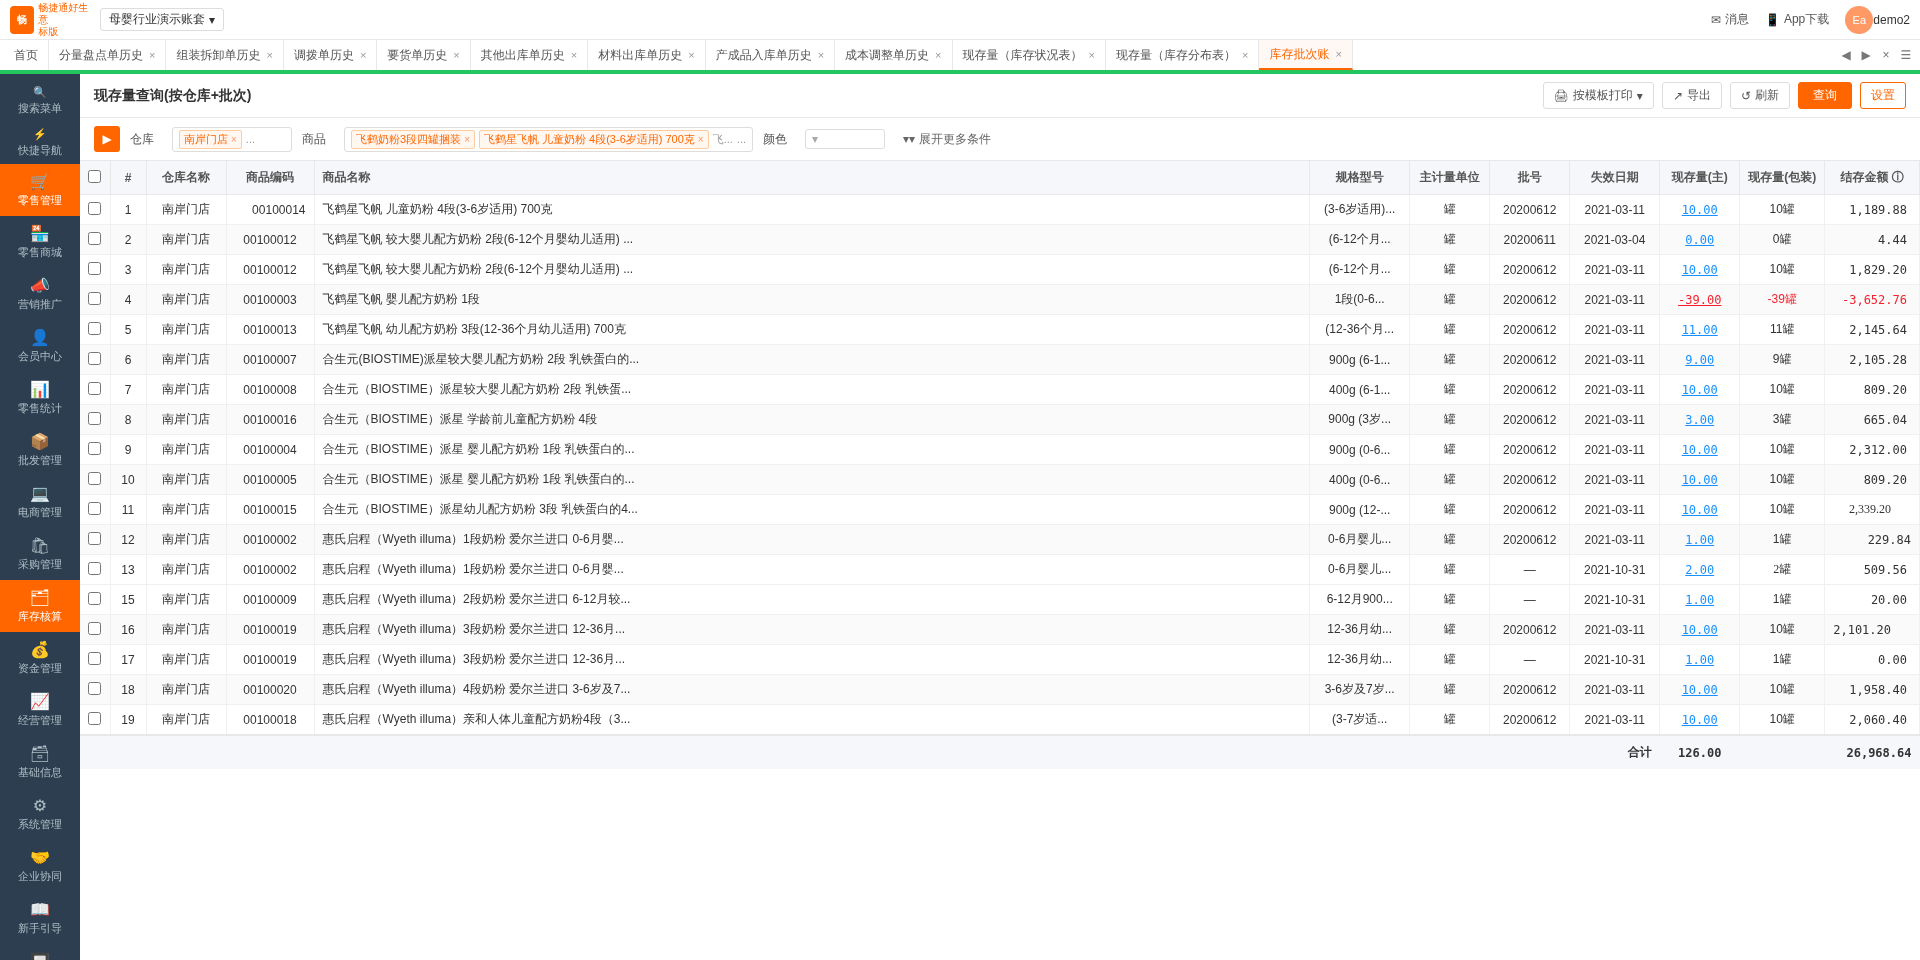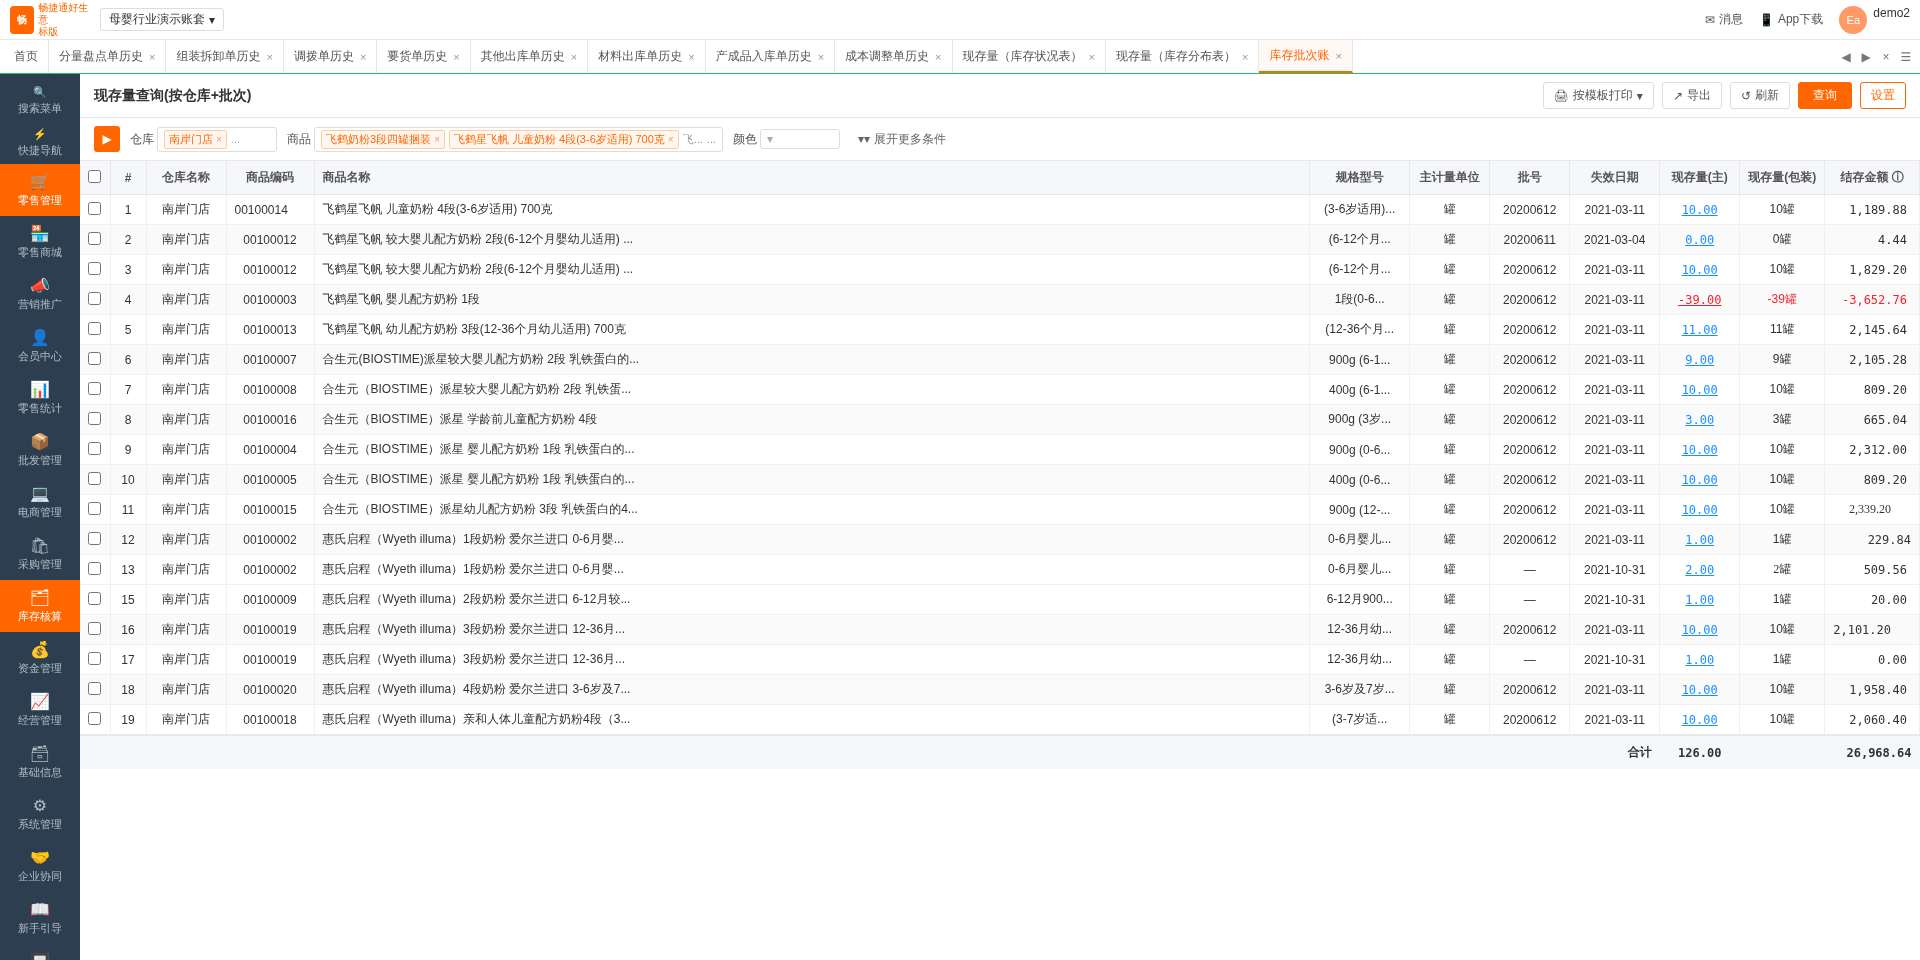--- a/index.html
+++ b/index.html
@@ -16,21 +16,21 @@
     .breadcrumb-select { display: flex; align-items: center; gap: 4px; border: 1px solid #ddd; border-radius: 3px; padding: 2px 8px; font-size: 12px; cursor: pointer; color: #555; }
     .breadcrumb-select span { color: #333; }
     .top-bar-right { margin-left: auto; display: flex; align-items: center; gap: 16px; }
     .top-btn { display: flex; align-items: center; gap: 4px; cursor: pointer; color: #555; font-size: 12px; }
     .avatar { width: 28px; height: 28px; border-radius: 50%; background: #ff9966; display: flex; align-items: center; justify-content: center; color: #fff; font-size: 11px; }
     .username { font-size: 12px; color: #333; cursor: pointer; }
 
     
     .tab-bar {
       display: flex; align-items: center; background: #fff; height: 34px;
-      border-bottom: 1px solid #22c55e; padding: 0 4px; overflow: hidden;
+      border-bottom: 4px solid #22c55e; padding: 0 4px; overflow: hidden;
     }
     .tab-item {
       display: flex; align-items: center; padding: 0 10px; height: 100%;
       border-right: 1px solid #e8e8e8; font-size: 12px; cursor: pointer;
       white-space: nowrap; color: #555; position: relative; flex-shrink: 0;
     }
     .tab-item.active { color: #ff6600; border-bottom: 2px solid #ff6600; background: #fff8f5; }
     .tab-item .tab-close { margin-left: 6px; color: #999; font-size: 11px; }
     .tab-nav-btn { width: 20px; height: 34px; display: flex; align-items: center; justify-content: center; cursor: pointer; color: #777; }
     .tab-bar-right { margin-left: auto; display: flex; align-items: center; }
@@ -72,21 +72,21 @@
       background: #ff6600; color: #fff; border: 1px solid #ff6600;
       padding: 4px 14px; border-radius: 3px; cursor: pointer; font-size: 12px;
     }
 
     
     .filter-area {
       background: #fff; padding: 8px 14px; border-bottom: 1px solid #e8e8e8;
       flex-shrink: 0;
     }
     .filter-row { display: flex; align-items: center; gap: 10px; flex-wrap: wrap; }
-    .filter-item { display: flex; align-items: center; gap: 3px; }
+    .filter-item { display: flex; align-items: center; gap: 18px; }
     .filter-label { font-size: 12px; color: #555; white-space: nowrap; }
     .filter-tag-container {
       display: flex; align-items: center; gap: 4px; border: 1px solid #ddd;
       border-radius: 3px; padding: 2px 6px; min-width: 120px; flex-wrap: wrap; background: #fff;
     }
     .filter-tag {
       display: inline-flex; align-items: center; gap: 3px;
       background: #fff7f0; border: 1px solid #ffcca0; border-radius: 2px;
       padding: 1px 4px; font-size: 11px; color: #ff6600;
     }
@@ -152,21 +152,21 @@
   </div>
   <div class="top-bar-right">
     <div class="top-btn">
       <span>✉</span>
       <span>消息</span>
     </div>
     <div class="top-btn">
       <span>📱</span>
       <span>App下载</span>
     </div>
-    <div style="display:flex;gap:6px;">
+    <div style="display:flex;align-items:center;">
       <div class="avatar">Ea</div>
       <span class="username">demo2</span>
     </div>
   </div>
 </div>
 
 <div class="tab-bar">
   <div class="tab-item">
     <span>首页</span>
   </div>
@@ -391,21 +391,21 @@
             <th class="col-qty">现存量(主)</th>
             <th class="col-qtyp">现存量(包装)</th>
             <th class="col-amt">结存金额 ⓘ</th>
           </tr>
         </thead>
         <tbody id="table-body">
         <tr>
     <td style="text-align:center;"><input type="checkbox" style=""></td>
     <td style="text-align:center;">1</td>
     <td style="text-align:center;">南岸门店</td>
-    <td style="text-align:left;">00100014</td>
+    <td style="text-align:right;">00100014</td>
     <td class="text-left" style="max-width:300px;overflow:hidden;text-overflow:ellipsis;white-space:nowrap;">飞鹤星飞帆 儿童奶粉 4段(3-6岁适用) 700克</td>
     <td style="text-align:center;">(3-6岁适用)...</td>
     <td style="text-align:center;">罐</td>
     <td style="text-align:center;">20200612</td>
     <td style="text-align:center;">2021-03-11</td>
     <td class="td-link td-num " style="text-align:center;">10.00</td>
     <td class="" style="text-align:center;">10罐</td>
     <td class="td-num " style="text-align:right;padding-right:12px;">1,189.88</td>
   </tr>
             <tr class="even">

